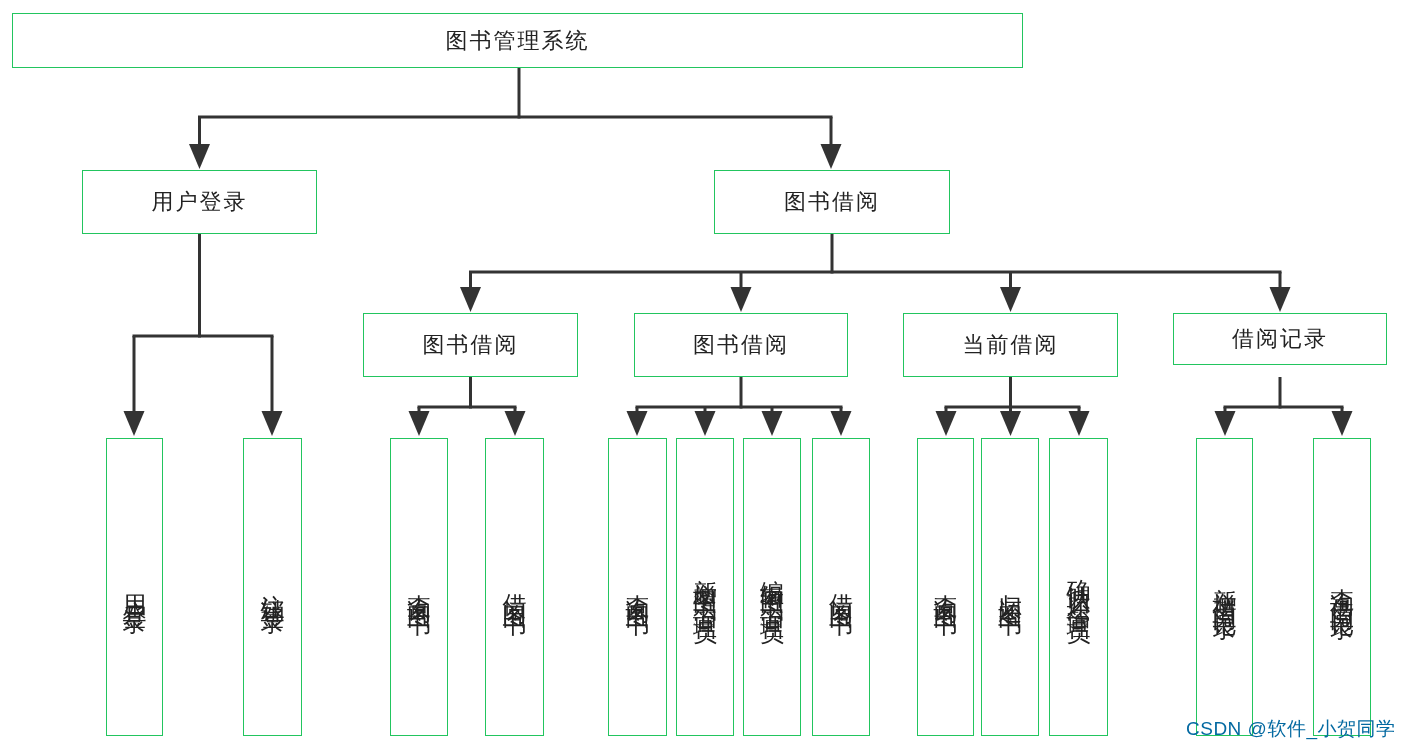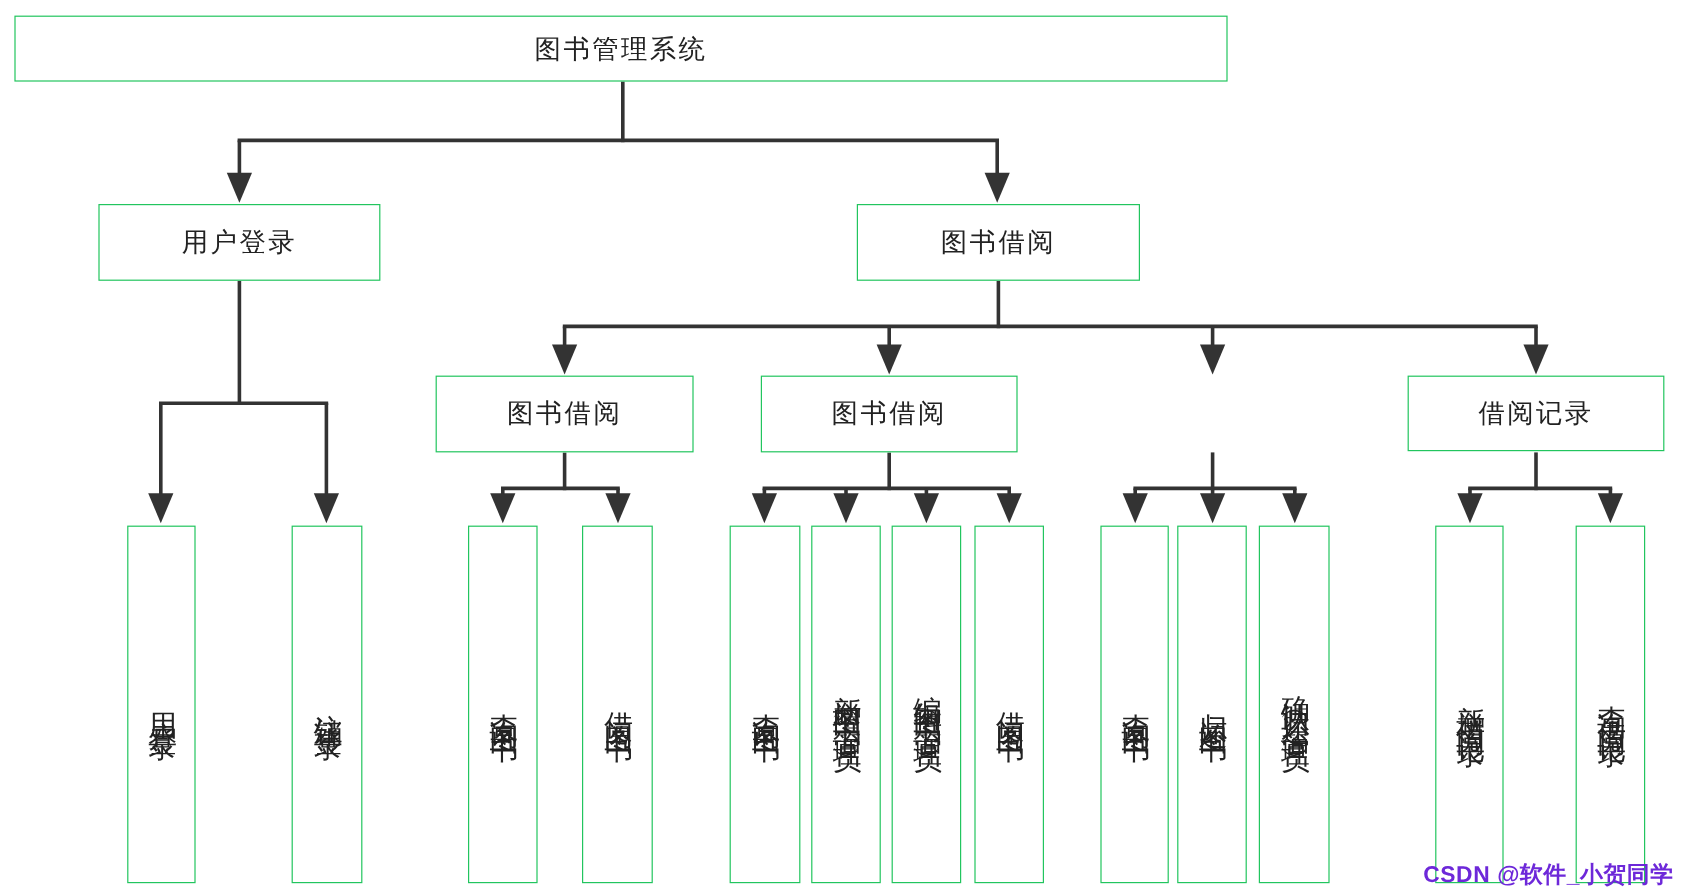--- a/index.html
+++ b/index.html
@@ -39,24 +39,23 @@
     letter-spacing: 6px;
     writing-mode: vertical-lr;
     text-orientation: upright;
   }
   .watermark {
     position: absolute;
     left: 1186px;
     top: 716px;
     font-size: 19px;
     letter-spacing: 0.5px;
-    color: #6d28d9;
+    color: #0369a1;
     z-index: 6;
     white-space: nowrap;
-    font-weight: bold;
   }
 </style>
 </head>
 <body>
 
 <div class="canvas">
 
   <svg class="connectors" viewBox="0 0 1405 747" xmlns="http://www.w3.org/2000/svg">
     <g stroke="#333333" stroke-width="3" fill="none">
 
@@ -122,21 +121,22 @@
     </g>
   </svg>
 
   <div class="node h-node" style="left:12px;top:13px;width:1011px;height:55px">图书管理系统</div>
 
   <div class="node h-node" style="left:82px;top:170px;width:235px;height:64px">用户登录</div>
   <div class="node h-node" style="left:714px;top:170px;width:236px;height:64px">图书借阅</div>
 
   <div class="node h-node" style="left:363px;top:313px;width:215px;height:64px">图书借阅</div>
   <div class="node h-node" style="left:634px;top:313px;width:214px;height:64px">图书借阅</div>
-  <div class="node h-node" style="left:1173px;top:313px;width:214px;height:63px">借阅记录</div>
+  <div class="node h-node" style="left:903px;top:313px;width:215px;height:64px">当前借阅</div>
+  <div class="node h-node" style="left:1173px;top:313px;width:214px;height:52px">借阅记录</div>
 
   <div class="node v-node" style="left:106px;top:438px;width:57px;height:298px">用户登录</div>
   <div class="node v-node" style="left:243px;top:438px;width:59px;height:298px">注销登录</div>
 
   <div class="node v-node" style="left:390px;top:438px;width:58px;height:298px">查询图书</div>
   <div class="node v-node" style="left:485px;top:438px;width:59px;height:298px">借阅图书</div>
 
   <div class="node v-node" style="left:608px;top:438px;width:59px;height:298px">查询图书</div>
   <div class="node v-node" style="left:676px;top:438px;width:58px;height:298px">新增图书（管理员）</div>
   <div class="node v-node" style="left:743px;top:438px;width:58px;height:298px">编辑图书（管理员）</div>

